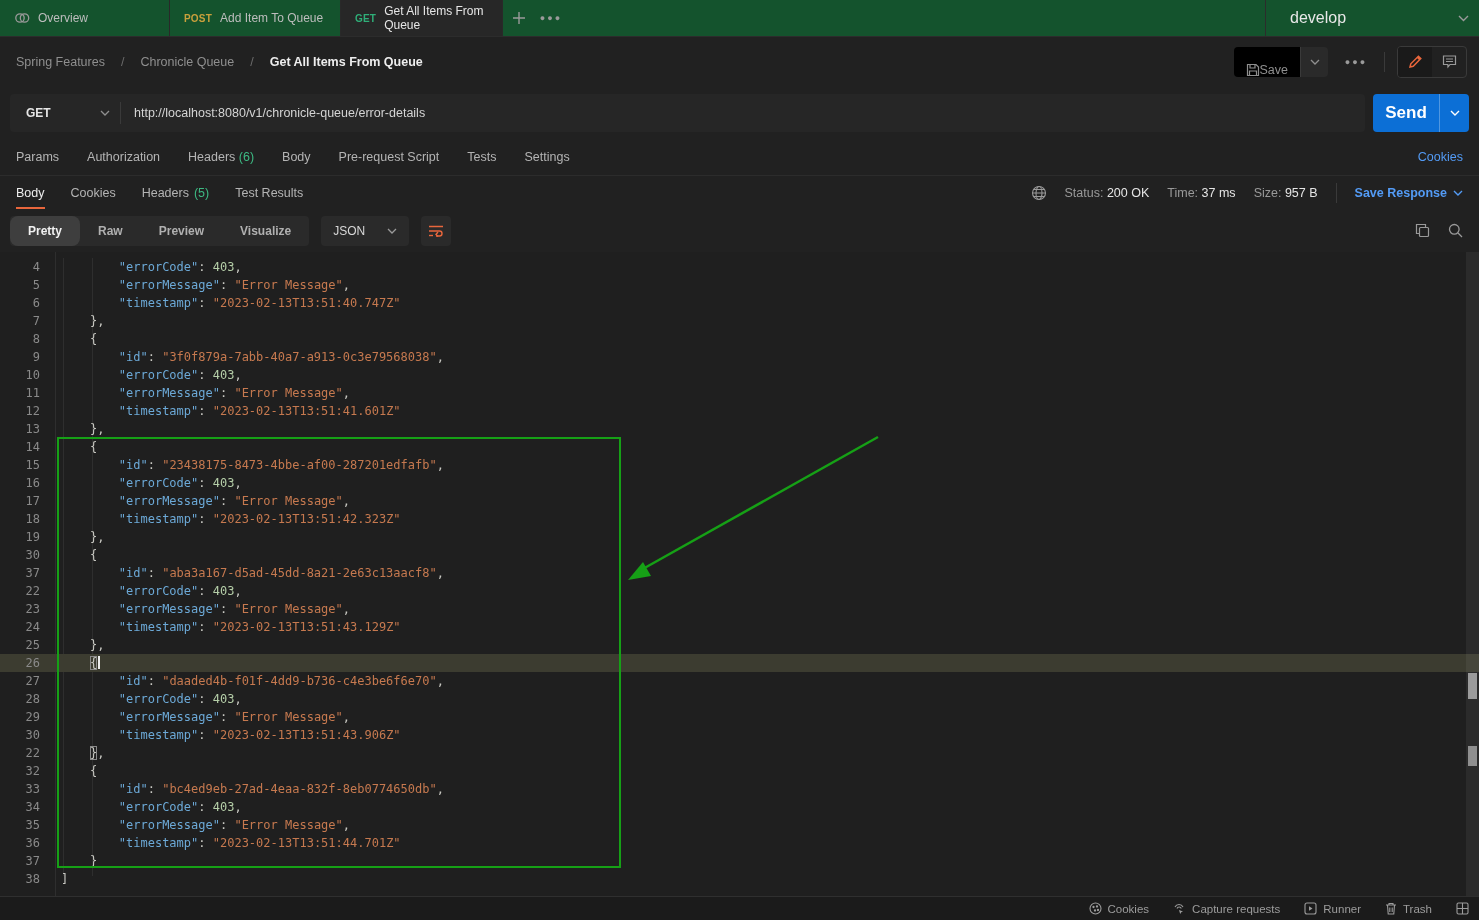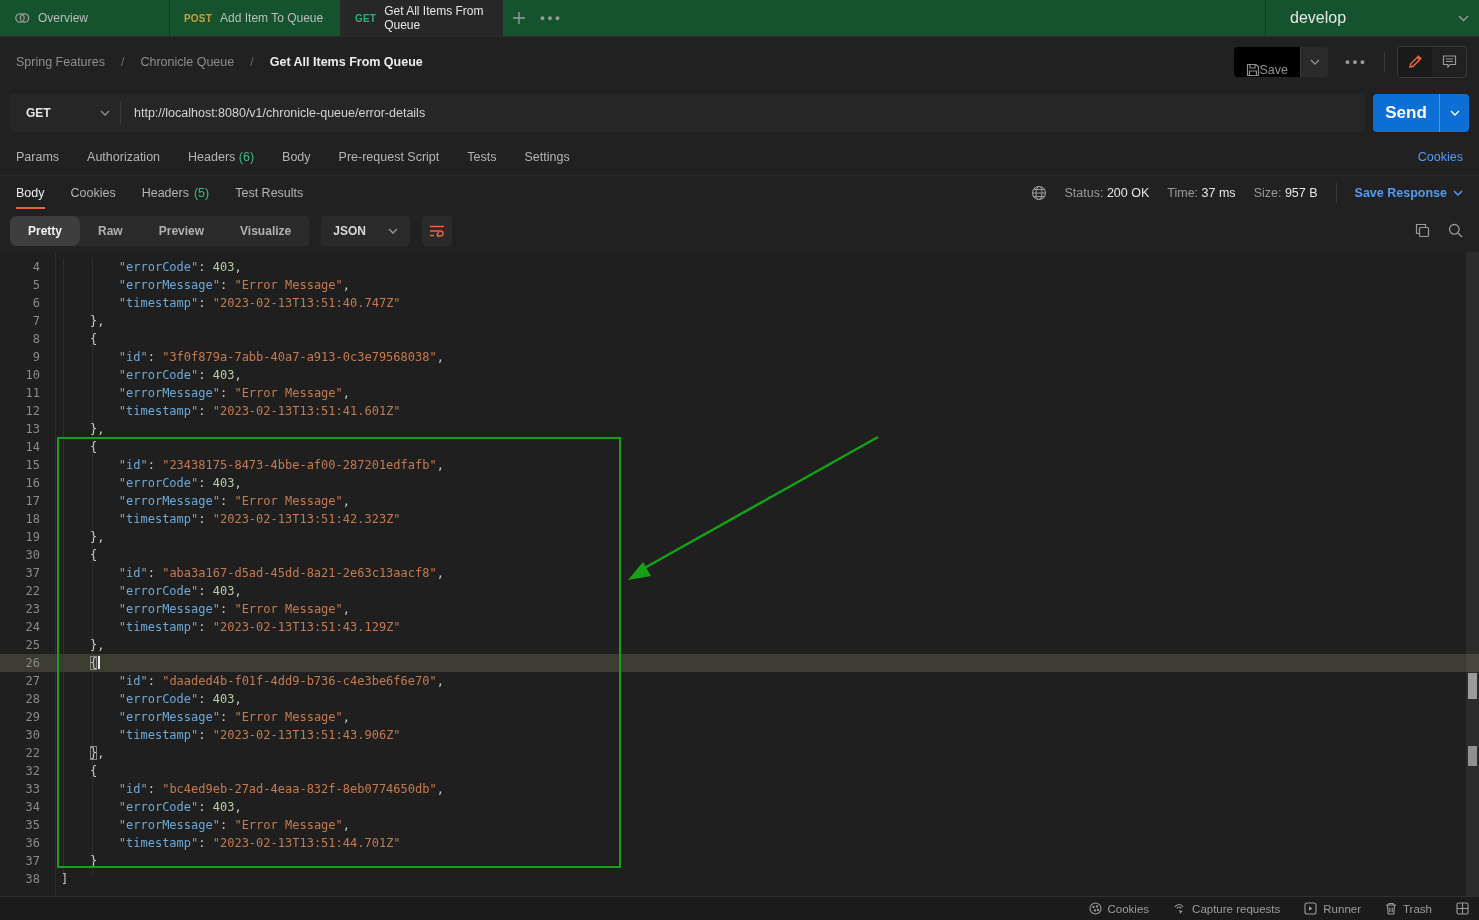--- a/index.html
+++ b/index.html
@@ -61,21 +61,21 @@
   .res-right { margin-left:auto; display:flex; align-items:center; gap:18px; }
   .meta { color:#9a9a9a; }
   .meta b { font-weight:400; color:#e5e5e5; }
   .save-resp { color:#539bf5; font-weight:700; display:flex; align-items:center; gap:6px; }
 
   
   .prettybar { height:43px; display:flex; align-items:center; gap:12px; padding:0 10px; background:#212121; }
   .seg { display:flex; background:#2a2a2a; border-radius:4px; height:30px; }
   .segbtn { padding:0 18px; font-size:12px; color:#b0b0b0; display:flex; align-items:center; border-radius:8px;font-weight:bold; }
   .segbtn.active { background:#3e3e3e; color:#f0f0f0; }
-  .fmt { background:#2a2a2a; border-radius:4px; height:30px; padding:0 12px; display:flex; align-items:center; gap:22px; font-size:12px; font-weight:700; color:#d8d8d8; }
+  .fmt { background:#2a2a2a; border-radius:4px; height:30px; padding:0 12px; display:flex; align-items:center; gap:22px; font-size:12px; font-weight:400; color:#d8d8d8; }
   .wrapbtn { background:#2a2a2a; border-radius:4px; width:30px; height:30px; display:flex; align-items:center; justify-content:center; color:#e8663c; }
   .pb-right { margin-left:auto; display:flex; align-items:center; gap:18px; padding-right:6px; color:#9a9a9a; }
 
   
   .editor { position:relative; height:644px; background:#1f1f1f; overflow:hidden;
             font-family:"DejaVu Sans Mono",monospace; font-size:12px; padding-top:6px; }
   .gut-div { position:absolute; left:55px; top:0; bottom:0; width:1px; background:#2e2e2e; }
   .guide { position:absolute; width:1px; background:#2e2e2e; top:6px; height:618px; }
   .g1 { left:63px; } .g2 { left:92px; }
   .line { display:flex; height:18px; line-height:18px; position:relative; z-index:1; }

